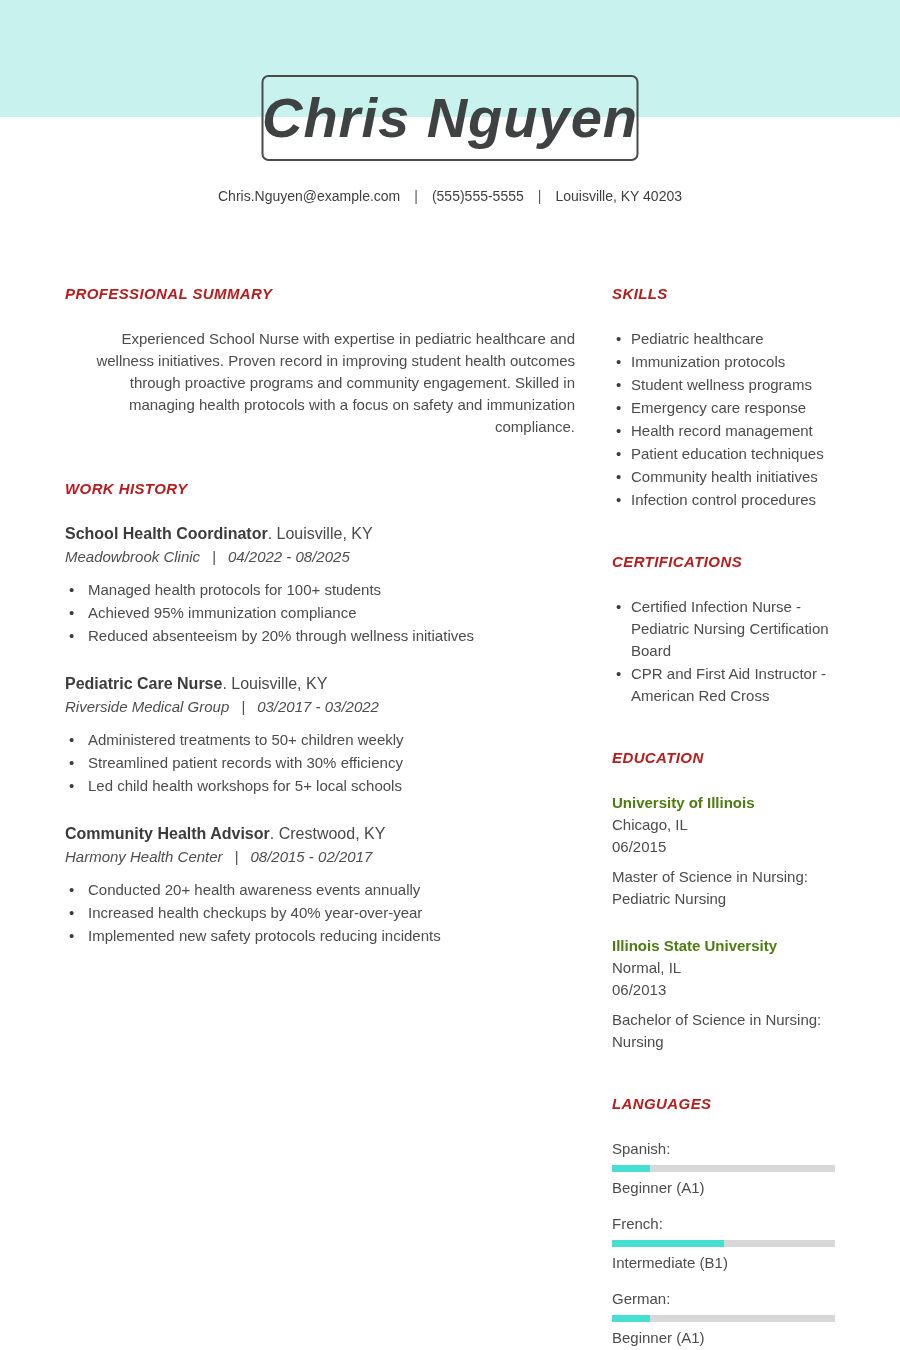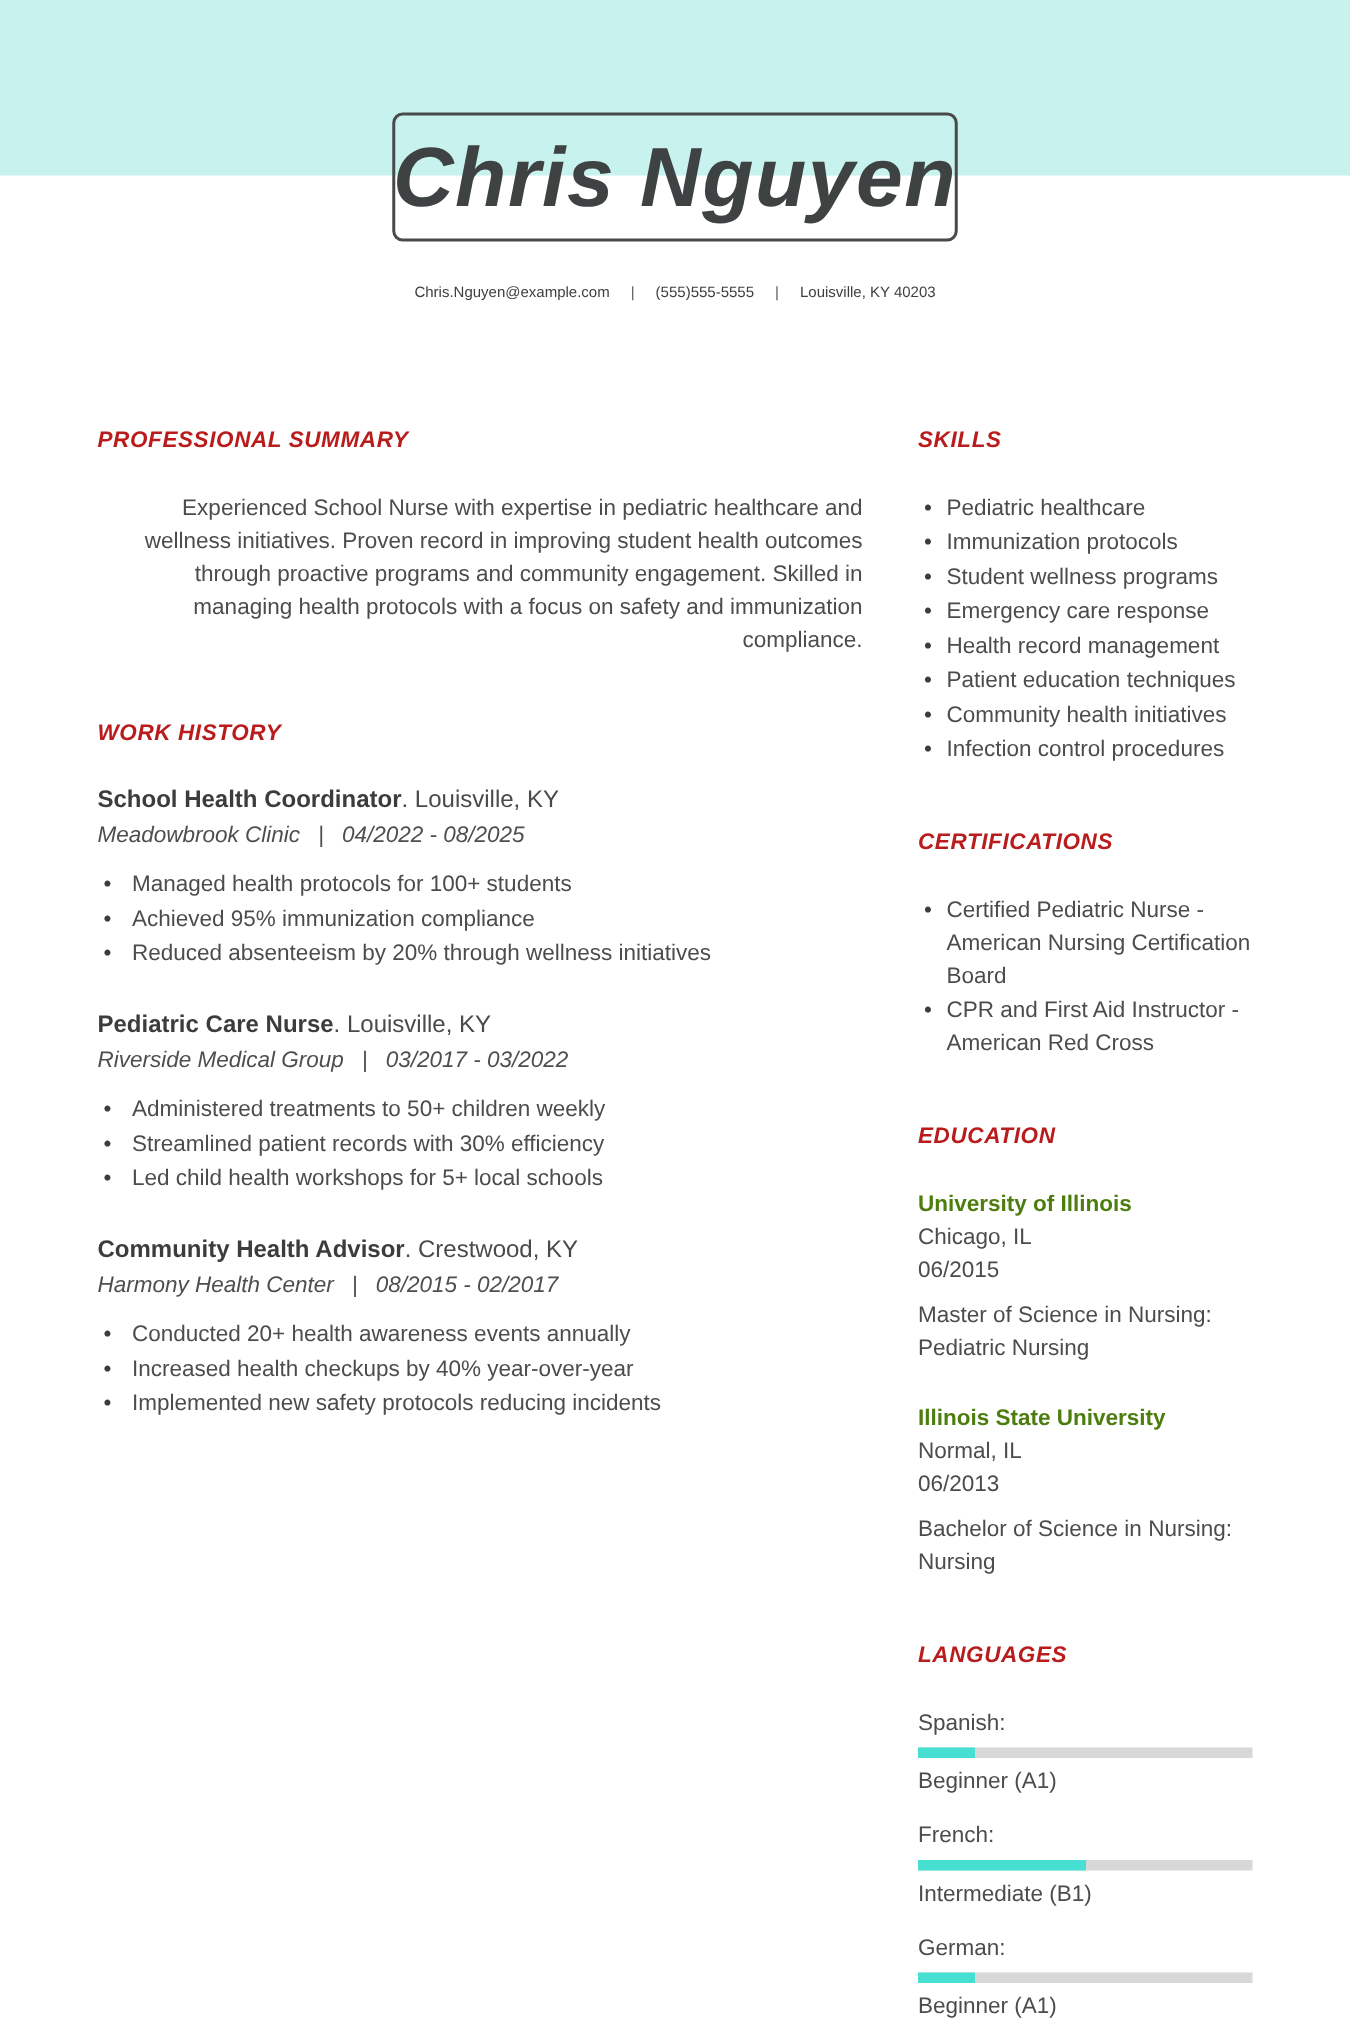--- a/index.html
+++ b/index.html
@@ -22,21 +22,21 @@
     border:2px solid #4a4a4a; border-radius:7px;
     display:flex; align-items:center; justify-content:center;
     background:transparent;
   }
   .name {
     font-size:56px; font-weight:bold; font-style:italic;
     color:#3e4242; letter-spacing:1px; white-space:nowrap;
   }
   .contact {
     position:absolute; top:186px; left:0; width:900px;
-    text-align:center; font-size:10px; color:#3e3e3e; line-height:20px;
+    text-align:center; font-size:14px; color:#3e3e3e; line-height:20px;
   }
   .contact .sep { margin:0 14px; color:#5a5a5a; }
   .columns {
     position:absolute; top:285px; left:65px;
     display:flex; gap:37px;
   }
   .col-left  { width:510px; }
   .col-right { width:225px; }
   .section { margin-bottom:42px; }
   .section-heading {
@@ -140,21 +140,21 @@
         <li>Health record management</li>
         <li>Patient education techniques</li>
         <li>Community health initiatives</li>
         <li>Infection control procedures</li>
       </ul>
     </div>
 
     <div class="section">
       <div class="section-heading">CERTIFICATIONS</div>
       <ul class="bullets">
-        <li>Certified Pediatric Nurse - American Nursing Certification Board</li>
+        <li>Certified Infection Nurse - Pediatric Nursing Certification Board</li>
         <li>CPR and First Aid Instructor - American Red Cross</li>
       </ul>
     </div>
 
     <div class="section">
       <div class="section-heading">EDUCATION</div>
 
       <div class="school">
         <div class="school-name">University of Illinois</div>
         <div>Chicago, IL</div>

